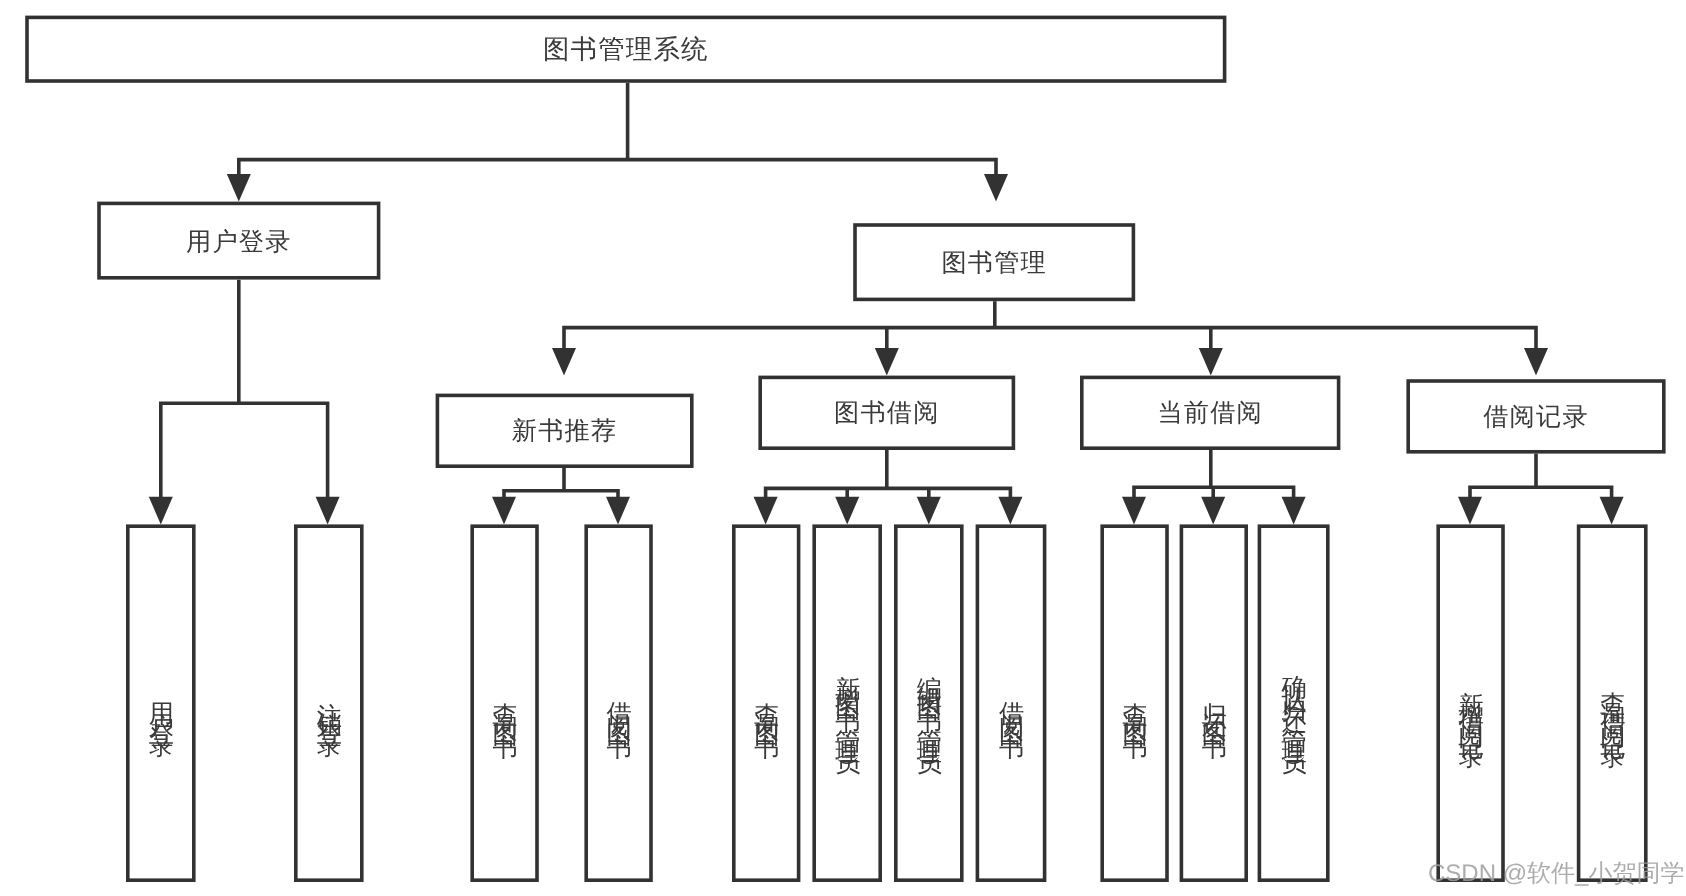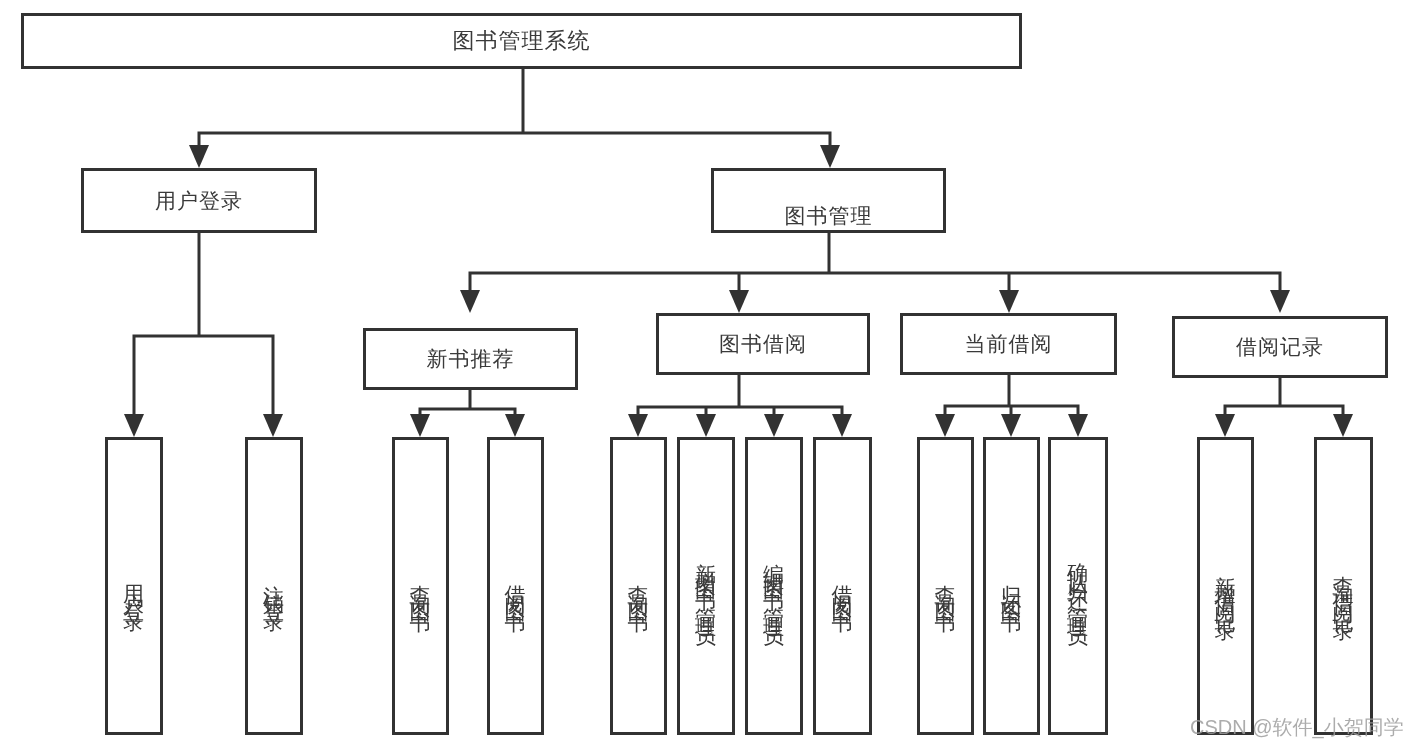--- a/index.html
+++ b/index.html
@@ -82,28 +82,28 @@
     <use href="#arrow" transform="translate(1343,437)"></use>
   </svg>
 
   <div class="node h root" style="left:21px;top:13px;width:1001px;height:56px;">
     <span>图书管理系统</span>
   </div>
 
   <div class="node h" style="left:81px;top:168px;width:236px;height:65px;">
     <span>用户登录</span>
   </div>
-  <div class="node h" style="left:711px;top:168px;width:235px;height:65px;align-items:flex-end;">
+  <div class="node h" style="left:711px;top:186px;width:235px;height:65px;">
     <span>图书管理</span>
   </div>
 
   <div class="node h" style="left:363px;top:328px;width:215px;height:62px;">
     <span>新书推荐</span>
   </div>
-  <div class="node h" style="left:632px;top:313px;width:214px;height:62px;margin-left:24px;">
+  <div class="node h" style="left:632px;top:313px;width:214px;height:62px;">
     <span>图书借阅</span>
   </div>
   <div class="node h" style="left:900px;top:313px;width:217px;height:62px;justify-content:center;">
     <span>当前借阅</span>
   </div>
   <div class="node h" style="left:1172px;top:316px;width:216px;height:62px;font-family:Liberation Serif, serif;">
     <span>借阅记录</span>
   </div>
 
   <div class="node v" style="left:105px;top:437px;width:58px;height:298px;">

